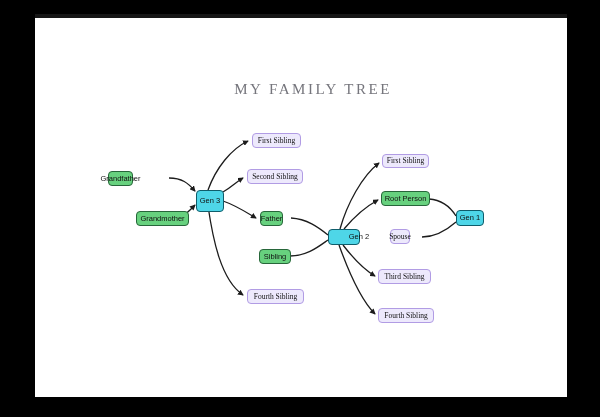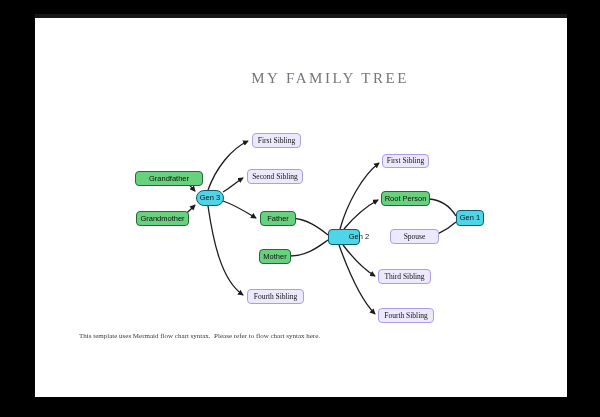--- a/index.html
+++ b/index.html
@@ -11,27 +11,26 @@
   }
   .page-top-edge{
     position:absolute;left:35px;top:14px;width:532px;height:4px;
     background:var(--page-edge,#161616);
   }
   .page{
     position:absolute;left:35px;top:18px;width:532px;height:379px;
     background:var(--page,#fff);
   }
   .diagram-title{
-    position:absolute;top:51px;left:0;width:100%;margin:1px;
+    position:absolute;top:51px;left:0;width:100%;margin:12px;
     text-align:center;
     font-family:"Liberation Serif",serif;
     font-weight:normal;
     font-size:15px;letter-spacing:2.5px;
     color:var(--title-text,#75757c);
-    padding-left:28px;
   }
   #edges{position:absolute;left:0;top:0;width:532px;height:379px;}
   .edge-path{fill:none;stroke:var(--edge,#1c1c1c);stroke-width:1.3px;}
   #arrowhead path{fill:var(--edge,#1c1c1c);}
   #nodes{position:absolute;left:0;top:0;width:532px;height:379px;}
   .node{
     position:absolute;display:flex;align-items:center;justify-content:center;
     box-sizing:border-box;border-radius:4px;
     font-size:7.5px;line-height:1;white-space:nowrap;
     color:var(--node-text,#111);
@@ -80,31 +79,30 @@
       <path d="M 255,238 C 272,238 283,229 293,222" class="edge-path"></path>
       <path d="M 305,211 C 312,186 327,158 344,145" class="edge-path" marker-end="url(#arrowhead)"></path>
       <path d="M 309,211 C 319,199 330,189 343,182" class="edge-path" marker-end="url(#arrowhead)"></path>
       <path d="M 394,181 C 408,182 416,190 421,198" class="edge-path"></path>
       <path d="M 387,219 C 402,219 413,211 421,204" class="edge-path"></path>
       <path d="M 308,227 C 318,240 328,251 340,258" class="edge-path" marker-end="url(#arrowhead)"></path>
       <path d="M 304,227 C 313,252 325,281 340,296" class="edge-path" marker-end="url(#arrowhead)"></path>
     </svg>
 
   <div id="nodes">
-      <div class="node person" style="left: 100px; top: 153px; width: 68px; height: 15px;">Grandfather</div>
+      <div class="node person" style="left: 73px; top: 153px; width: 25px; height: 15px;">Grandfather</div>
       <div class="node person" style="left: 85px; top: 193px; width: 53px; height: 15px; margin-left: 16px;">Grandmother</div>
-      <div class="node generation" style="left: 161px; top: 172px; width: 28px; height: 16px; border-radius: 8px;">Gen 3</div>
+      <div class="node generation" style="left: 161px; top: 172px; width: 28px; height: 22px;">Gen 3</div>
       <div class="node relative" style="left: 217px; top: 115px; width: 49px; height: 15px;">First Sibling</div>
       <div class="node relative" style="left: 212px; top: 151px; width: 56px; height: 15px;">Second Sibling</div>
-      <div class="node person" style="left: 225px; top: 193px; width: 36px; height: 15px;">Father</div>
-      <div class="node person" style="left: 224px; top: 231px; width: 32px; height: 15px;">Mother</div>
+      <div class="node person" style="left: 225px; top: 193px; width: 23px; height: 15px;">Father</div>
+      <div class="node person" style="left: 224px; top: 231px; width: 32px; height: 15px;">Sibling</div>
       <div class="node generation" style="left: 293px; top: 211px; width: 28px; height: 16px; padding-left: 30px;">Gen 2</div>
       <div class="node relative" style="left: 347px; top: 136px; width: 47px; height: 14px;">First Sibling</div>
       <div class="node person" style="left: 346px; top: 173px; width: 49px; height: 15px;">Root Person</div>
       <div class="node generation" style="left: 421px; top: 192px; width: 28px; height: 16px;">Gen 1</div>
-      <div class="node relative" style="left: 355px; top: 211px; width: 49px; height: 15px;">Spouse</div>
+      <div class="node relative" style="left: 355px; top: 211px; width: 20px; height: 15px;">Spouse</div>
       <div class="node relative" style="left: 343px; top: 251px; width: 53px; height: 15px;">Third Sibling</div>
       <div class="node relative" style="left: 212px; top: 271px; width: 57px; height: 15px;">Fourth Sibling</div>
       <div class="node relative" style="left: 343px; top: 290px; width: 56px; height: 15px;">Fourth Sibling</div>
     </div>
 
-  <p class="footer-note">This template uses Mermaid flow chart syntax.  Please refer to flow chart syntax here.</p>
 </div>
 
 </body></html>

